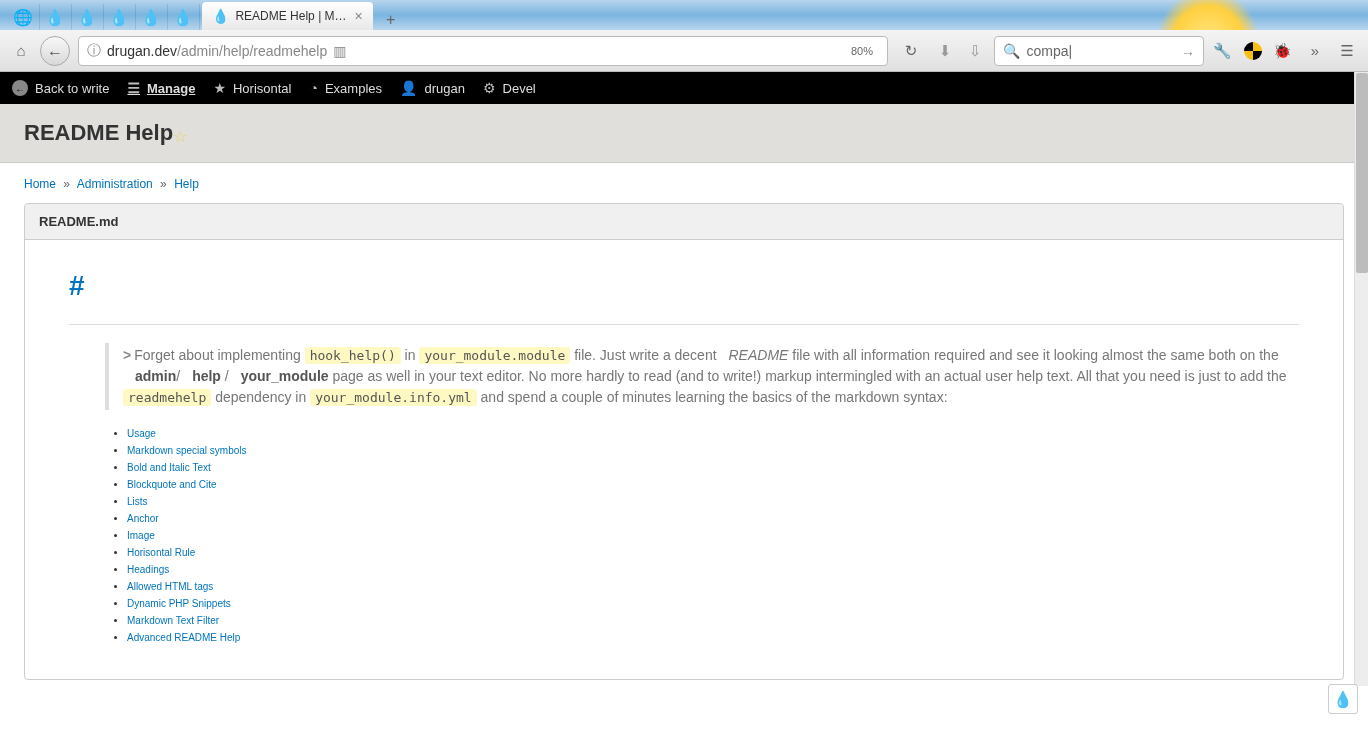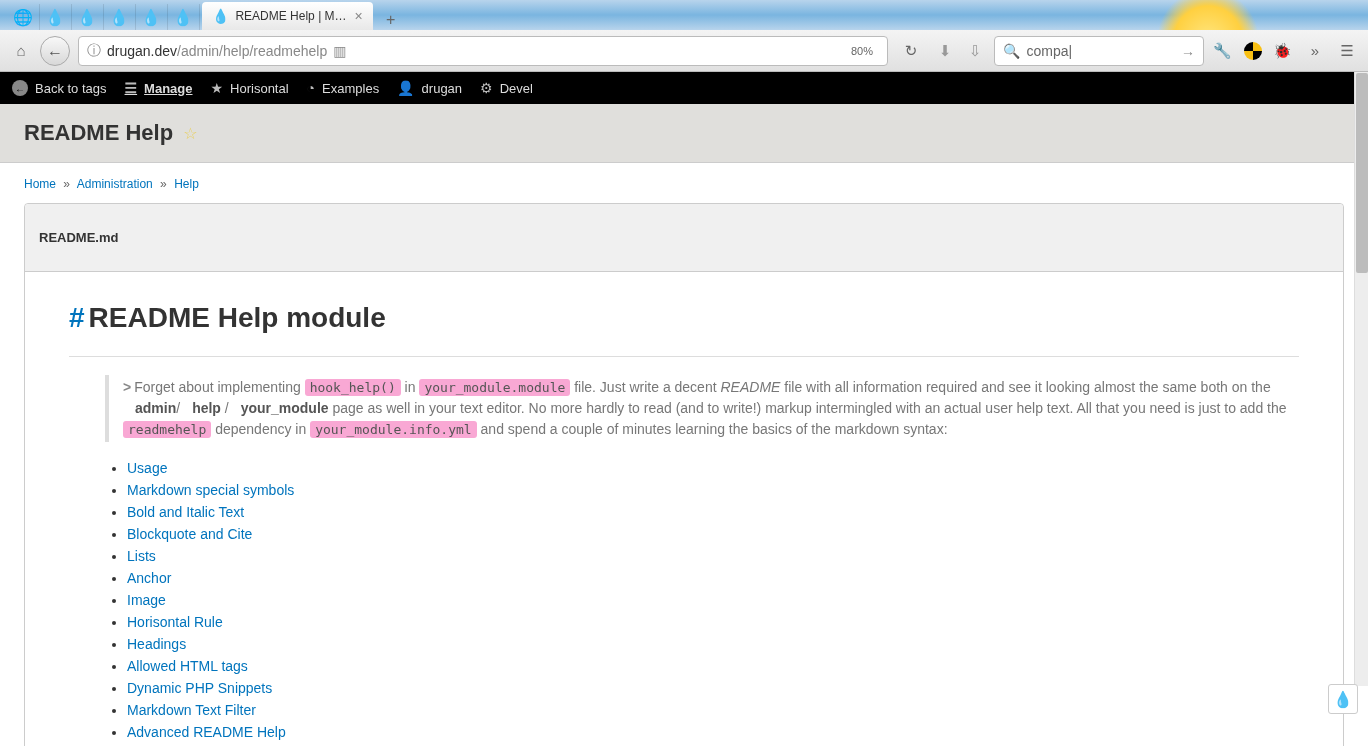--- a/index.html
+++ b/index.html
@@ -32,46 +32,46 @@
 .hazard { width: 18px; height: 18px; border-radius: 50%; background: conic-gradient(#f9c013 0 90deg, #000 90deg 180deg, #f9c013 180deg 270deg, #000 270deg 360deg); }
 
 
 .drupal-toolbar { height: 32px; background: #000; display: flex; align-items: center; padding: 0 12px; gap: 18px; color: #ddd; font-size: 13px; }
 .dt-item { display: flex; align-items: center; gap: 7px; cursor: pointer; }
 .dt-item.active { text-decoration: underline; font-weight: bold; }
 .dt-icon { font-size: 14px; color: #bbb; }
 .dt-back-icon { width: 16px; height: 16px; border-radius: 50%; background: #888; display: flex; align-items: center; justify-content: center; color: #000; font-size: 10px; }
 
 
-.page-header { background: #e0dfdc; padding: 16px 24px; border-bottom: 1px solid #ccc; display: flex; align-items: center; gap: 10px; }
+.page-header { background: #e0dfdc; padding: 16px 24px; border-bottom: 1px solid #ccc; display: flex; align-items: flex-end; }
 .page-title { font-size: 22px; font-weight: bold; color: #333; }
 .star-icon { color: #e8d060; font-size: 16px; cursor: pointer; }
 
 
 .content-wrapper { padding: 14px 24px; background: #fff; height: 690px; overflow-y: auto; position: relative; }
 .breadcrumb { font-size: 12px; margin-bottom: 12px; }
 .breadcrumb a { color: #0074bd; text-decoration: none; }
 .breadcrumb .sep { color: #666; margin: 0 4px; }
 
 .readme-box { border: 1px solid #ccc; border-radius: 4px; }
-.readme-header { background: #f0f0f0; padding: 26px 14px; border-bottom: 1px solid #ccc; font-weight: bold; font-size: 13px; color: #333; border-radius: 4px 4px 0 0; }
+.readme-header { background: #f0f0f0; padding: 10px 14px; border-bottom: 1px solid #ccc; font-weight: bold; font-size: 13px; color: #333; border-radius: 4px 4px 0 0; }
 .readme-body { padding: 30px 44px; font-size: 14px; color: #333; }
 .readme-h1 { font-size: 28px; font-weight: bold; margin-bottom: 20px; padding-bottom: 2px; display: flex; align-items: center; color: #333; }
 .readme-h1 .hash { color: #0074bd; margin-right: 4px; font-weight: bold; }
 .readme-divider { border: none; border-top: 1px solid #ddd; margin-bottom: 18px; }
 .intro { font-size: 14px; color: #333; margin-bottom: 18px; }
 
 .blockquote { border-left: 4px solid #ddd; padding: 2px 0 2px 14px; margin: 0 0 18px 36px; color: #777; font-size: 14px; line-height: 1.5; }
 .blockquote .gt { color: #888; margin-right: 3px; font-weight: bold; }
-.blockquote code { background: #f9a8d4; padding: 1px 5px; border-radius: 3px; font-family: monospace; font-size: 13px; color: #555; }
+.blockquote code { background: #fef9c3; padding: 1px 5px; border-radius: 3px; font-family: monospace; font-size: 13px; color: #555; }
 .blockquote b { color: #555; margin-left: 12px; }
-.blockquote em { font-style: italic; }
+.blockquote em { font-style: italic; margin-left: 8px; }
 
 .toc { list-style: disc; margin-left: 58px; }
-.toc li { margin-bottom: 6px; font-size: 14px; }
+.toc li { margin-bottom: 6px; font-size: 10px; }
 .toc li::marker { color: #333; }
 .toc a { color: #0074bd; text-decoration: none; }
 
 
 .status-bar { position: absolute; bottom: 0; left: 0; background: #f4f4f0; border: 1px solid #bbb; padding: 3px 10px; font-size: 14px; color: #333; font-family: monospace; }
 
 
 .bottom-bar { height: 28px; background: #181818; position: relative; display: flex; align-items: center; padding: 0 12px; }
 .prompt-icon { color: #555; font-size: 12px; }
 .drupal-badge { position: absolute; right: 10px; bottom: 32px; width: 30px; height: 30px; background: #fff; border: 1px solid #ccc; border-radius: 3px; display: flex; align-items: center; justify-content: center; color: #333; font-size: 16px; cursor: pointer; }
@@ -121,21 +121,21 @@
     <div class="hazard"></div>
     <div class="tb-icon">🐞</div>
     <div class="tb-icon">»</div>
     <div class="tb-icon">☰</div>
   </div>
 </div>
 
 <div class="drupal-toolbar">
   <div class="dt-item">
     <span class="dt-back-icon">←</span>
-    <span>Back to tags</span>
+    <span>Back to write</span>
   </div>
   <div class="dt-item active">
     <span class="dt-icon">☰</span>
     <span>Manage</span>
   </div>
   <div class="dt-item">
     <span class="dt-icon">★</span>
     <span>Horisontal</span>
   </div>
   <div class="dt-item">
@@ -164,21 +164,20 @@
     <a href="#">Administration</a>
     <span class="sep">»</span>
     <a href="#">Help</a>
   </div>
 
   <div class="readme-box">
     <div class="readme-header">README.md</div>
     <div class="readme-body">
       <h1 class="readme-h1">
         <span class="hash">#</span>
-          <span>README Help module</span>
       </h1>
       <hr class="readme-divider">
 
       <div class="blockquote">
         <span class="gt">&gt;</span><span>Forget about implementing </span><code>hook_help()</code><span> in </span><code>your_module.module</code><span> file. Just write a decent </span><em>README</em><span> file with all information required and see it looking almost the same both on the </span><b>admin</b><span>/</span><b>help</b><span> /</span><b>your_module</b><span> page as well in your text editor. No more hardly to read (and to write!) markup intermingled with an actual user help text. All that you need is just to add the </span><code>readmehelp</code><span> dependency in </span><code>your_module.info.yml</code><span> and spend a couple of minutes learning the basics of the markdown syntax:</span>
       </div>
 
       <ul class="toc" id="toc-list">
           <li><a href="#">Usage</a></li>
           <li><a href="#">Markdown special symbols</a></li>

